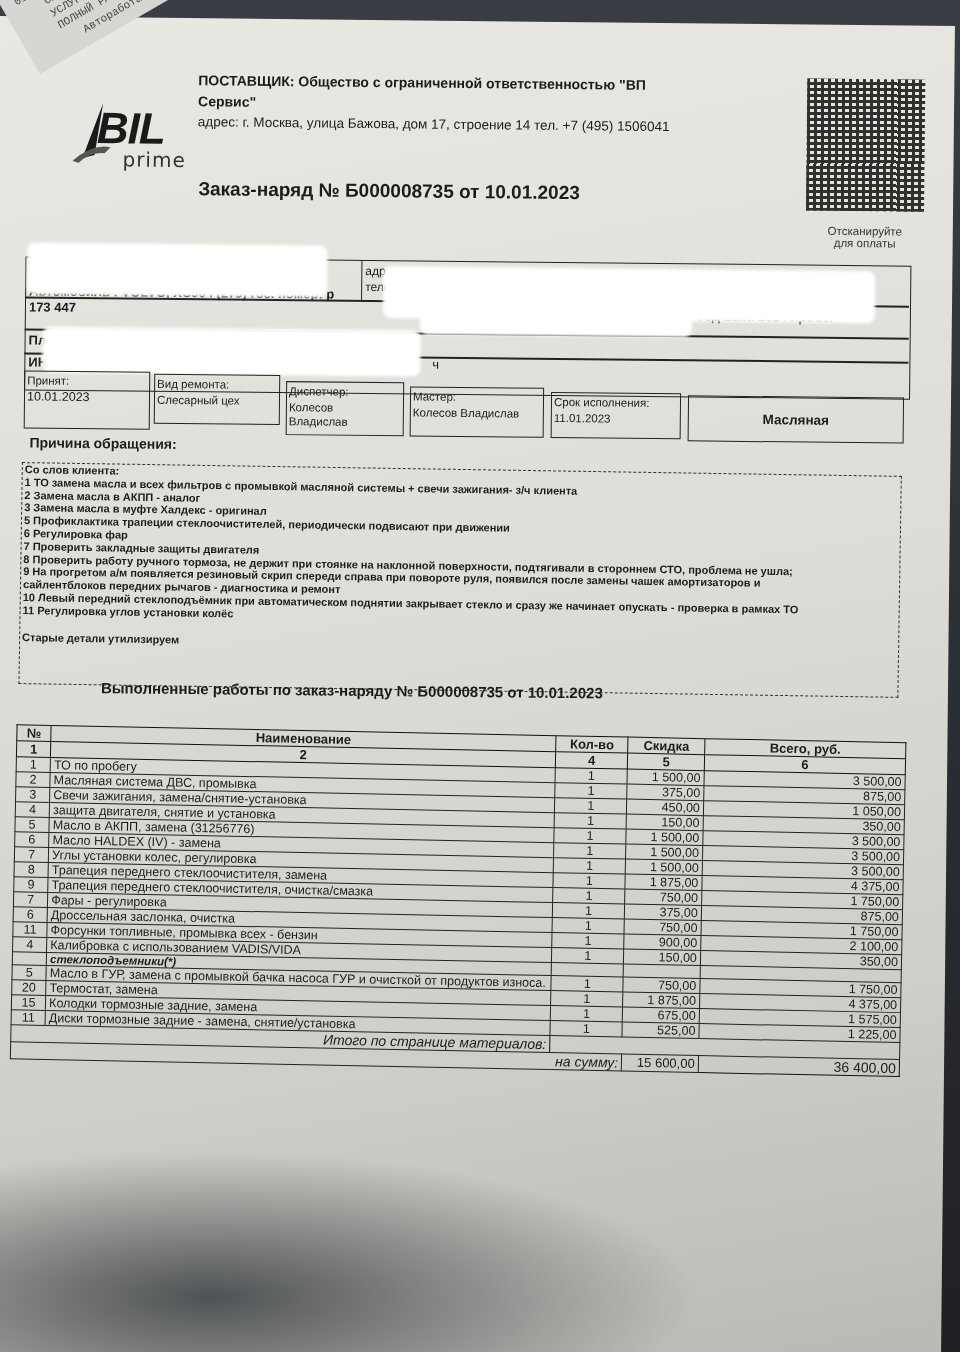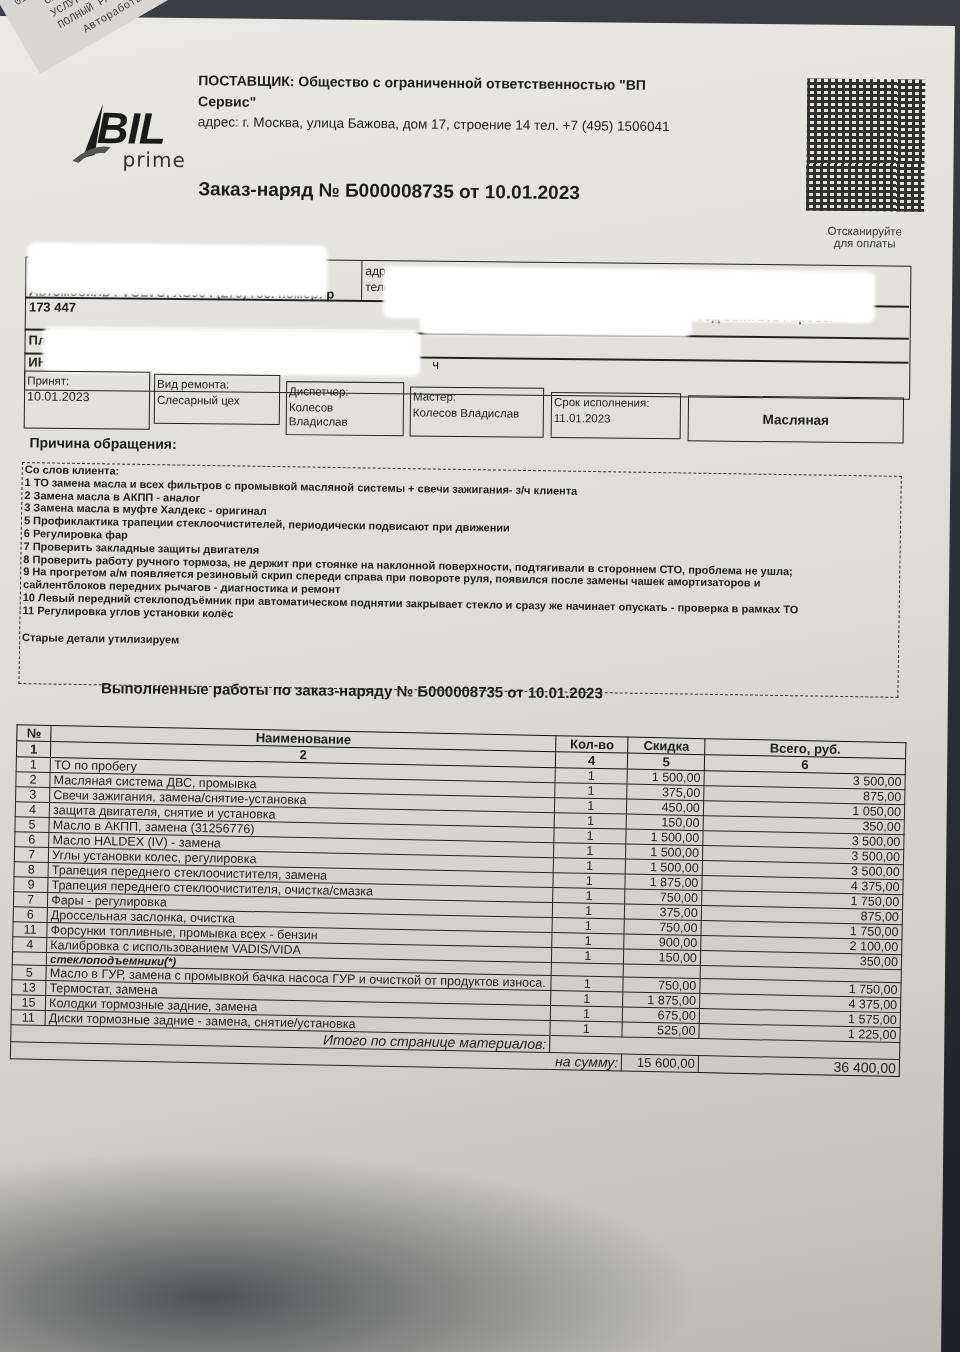--- a/index.html
+++ b/index.html
@@ -259,21 +259,21 @@
           <td class="num"></td>
         </tr>
         <tr>
           <td class="c">5</td>
           <td>Масло в ГУР, замена с промывкой бачка насоса ГУР и очисткой от продуктов износа.</td>
           <td class="c">1</td>
           <td class="num">750,00</td>
           <td class="num">1 750,00</td>
         </tr>
         <tr>
-          <td class="c">13</td>
+          <td class="c">20</td>
           <td>Термостат, замена</td>
           <td class="c">1</td>
           <td class="num">1 875,00</td>
           <td class="num">4 375,00</td>
         </tr>
         <tr>
           <td class="c">15</td>
           <td>Колодки тормозные задние, замена</td>
           <td class="c">1</td>
           <td class="num">675,00</td>

